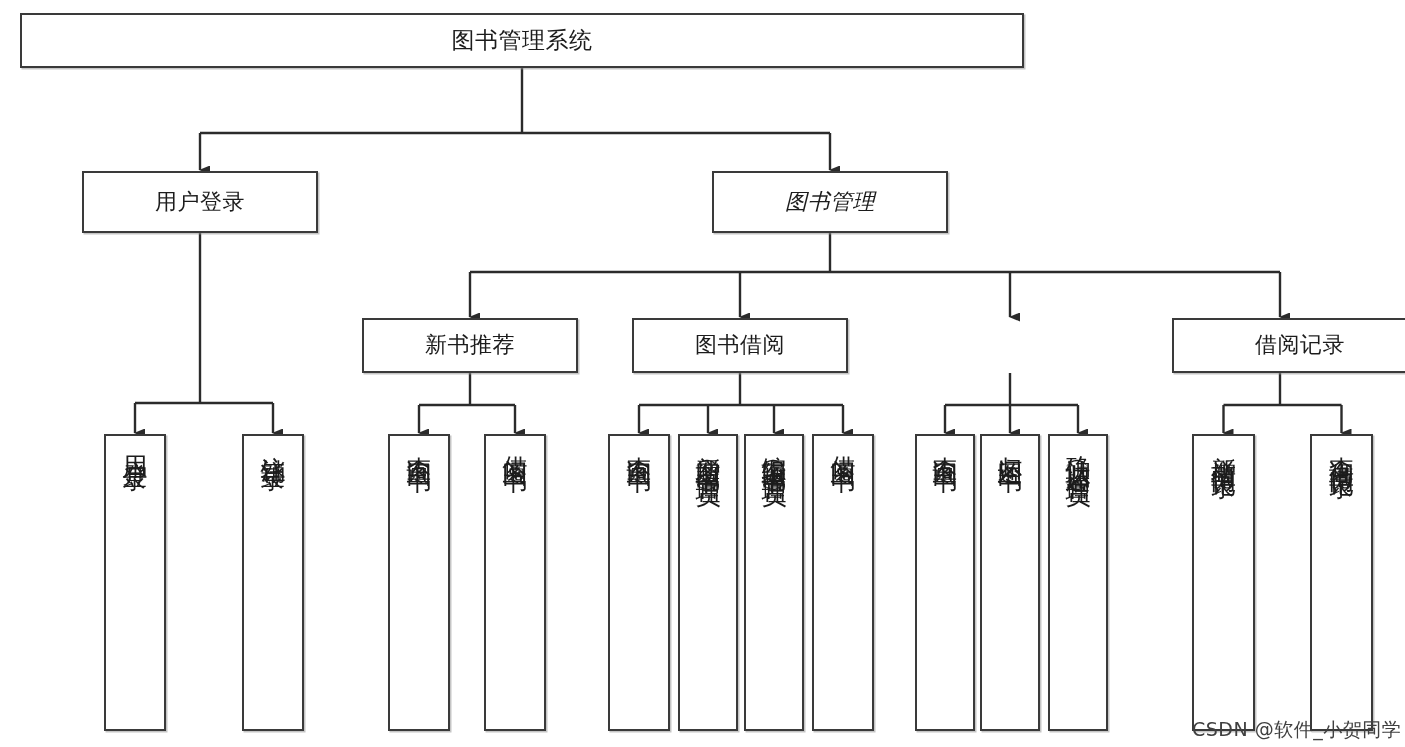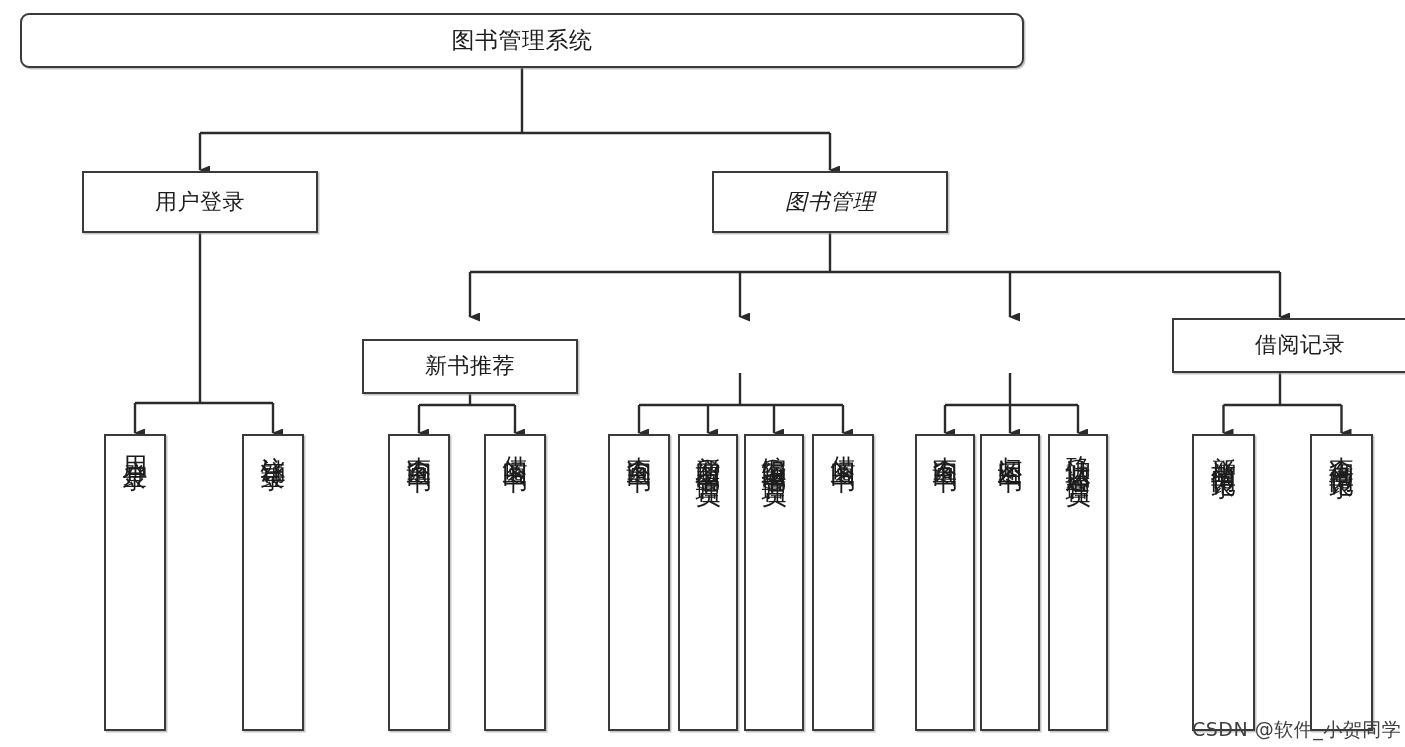--- a/index.html
+++ b/index.html
@@ -119,33 +119,36 @@
         <line x1="945" y1="405" x2="945" y2="433" marker-end="url(#arrowhead)"></line>
         <line x1="1010" y1="405" x2="1010" y2="433" marker-end="url(#arrowhead)"></line>
         <line x1="1078" y1="405" x2="1078" y2="433" marker-end="url(#arrowhead)"></line>
         <line x1="1280" y1="373" x2="1280" y2="405"></line>
         <line x1="1223.5" y1="405" x2="1341.5" y2="405"></line>
         <line x1="1223.5" y1="405" x2="1223.5" y2="433" marker-end="url(#arrowhead)"></line>
         <line x1="1341.5" y1="405" x2="1341.5" y2="433" marker-end="url(#arrowhead)"></line>
       </g>
   </svg>
 
-  <div class="node horiz root" style="left: 20px; top: 13px; width: 1004px; height: 55px; border-radius: 9px;">
+  <div class="node horiz root" style="left: 20px; top: 13px; width: 1004px; height: 55px;">
     <span class="node-label">图书管理系统</span>
   </div>
 
   <div class="node horiz" style="left: 82px; top: 171px; width: 236px; height: 62px;">
     <span class="node-label">用户登录</span>
   </div>
   <div class="node horiz" style="left: 712px; top: 171px; width: 236px; height: 62px; font-style: italic;">
     <span class="node-label">图书管理</span>
   </div>
 
-  <div class="node horiz" style="left: 362px; top: 318px; width: 216px; height: 55px; margin-top: 21px;">
+  <div class="node horiz" style="left: 362px; top: 318px; width: 216px; height: 55px;">
     <span class="node-label">新书推荐</span>
+  </div>
+  <div class="node horiz" style="left: 632px; top: 318px; width: 216px; height: 55px;">
+    <span class="node-label">图书借阅</span>
   </div>
   <div class="node horiz" style="left: 1172px; top: 318px; width: 256px; height: 55px;">
     <span class="node-label">借阅记录</span>
   </div>
 
   <div class="node vert" style="left: 104px; top: 434px; width: 62px; height: 297px;">
     <span class="node-label">用户登录</span>
   </div>
   <div class="node vert" style="left: 242px; top: 434px; width: 62px; height: 297px;">
     <span class="node-label">注销登录</span>

